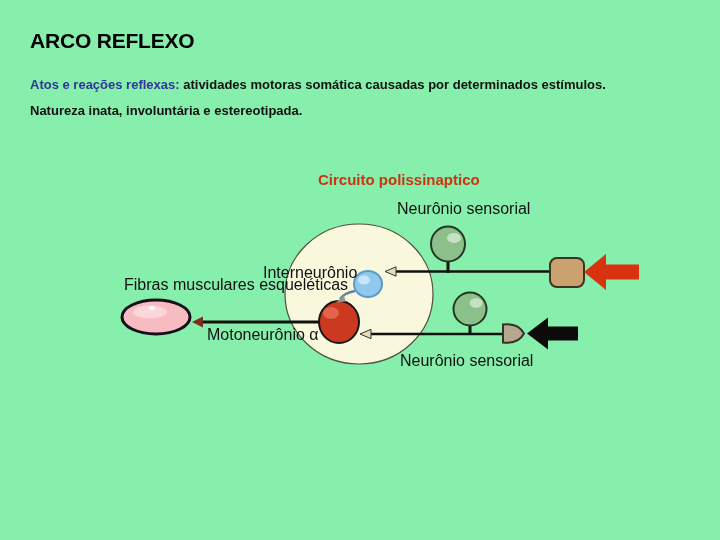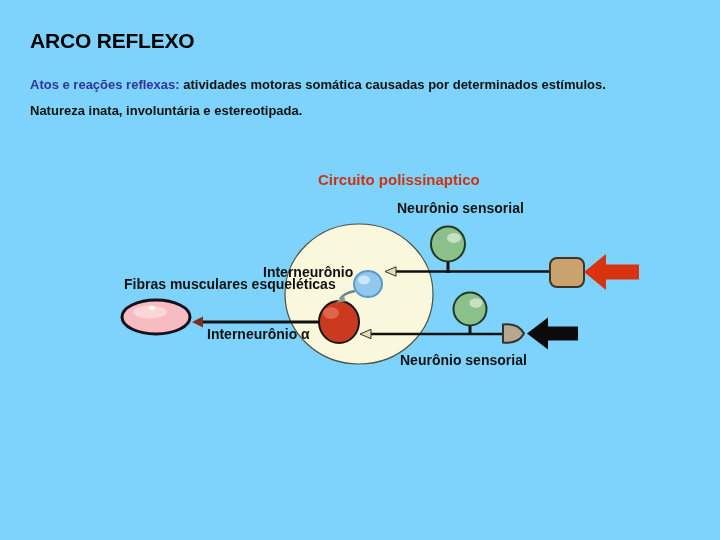--- a/index.html
+++ b/index.html
@@ -1,27 +1,27 @@
 <!DOCTYPE html>
 <html><head>
 <meta charset="utf-8">
 <style>
   html,body{margin:0;padding:0;background:#ffffff;}
-  .slide{position:relative;width:720px;height:540px;background:#7dd3fc;overflow:hidden;
+  .slide{position:relative;width:720px;height:540px;background:#86efac;overflow:hidden;
          font-family:"Liberation Sans","DejaVu Sans",sans-serif;}
   .abs{position:absolute;white-space:nowrap;}
   .title{left:30px;top:29px;font-size:21px;font-weight:bold;color:#000;letter-spacing:-0.2px;}
   .subtitle{left:30px;top:57px;font-size:12.5px;color:#1d1d1d;}
   .line2{left:30px;top:77px;font-size:13px;font-weight:bold;color:#111;}
   .blue-lead{color:#333399;}
   .line3{left:30px;top:103px;font-size:13px;font-weight:bold;color:#111;}
   .heading{font-size:15px;font-weight:bold;color:#cc3311;margin-left:48px;}
   .h-poly{left:270px;top:171px;}
   .h-mono{left:282px;top:402px;}
-  .dlabel{font-size:14px;font-weight:bold;color:#111;}
+  .dlabel{font-size:16px;font-weight:normal;color:#111;}
   .lab-sensory-top{left:397px;top:200px;}
   .lab-interneuron{left:263px;top:264px;}
   .lab-muscle{left:80px;top:276px;padding-left:44px;}
   .lab-motoneuron{left:207px;top:326px;}
   .lab-sensory-bottom{left:400px;top:352px;}
   svg.diagram{position:absolute;left:0;top:0;}
 </style>
 </head>
 <body>
 
@@ -69,15 +69,15 @@
     <path d="M355,291 Q344,293 340,299" fill="none" stroke="#6e8292" stroke-width="2.5"></path>
     <polygon points="336,302.5 344,295.5 345.5,301.5" fill="#8a9a92"></polygon>
 
     <ellipse cx="368" cy="284" rx="14" ry="13" stroke="#5b9ac6" stroke-width="2" fill="#90c8ee"></ellipse>
     <ellipse cx="364" cy="280" rx="6" ry="4.5" fill="#cfe8f8" opacity="0.9"></ellipse>
   </svg>
 
   <div class="abs dlabel lab-sensory-top">Neurônio sensorial</div>
   <div class="abs dlabel lab-interneuron">Interneurônio</div>
   <div class="abs dlabel lab-muscle">Fibras musculares esqueléticas</div>
-  <div class="abs dlabel lab-motoneuron">Interneurônio α</div>
+  <div class="abs dlabel lab-motoneuron">Motoneurônio α</div>
   <div class="abs dlabel lab-sensory-bottom">Neurônio sensorial</div>
 </div>
 
 </body></html>

